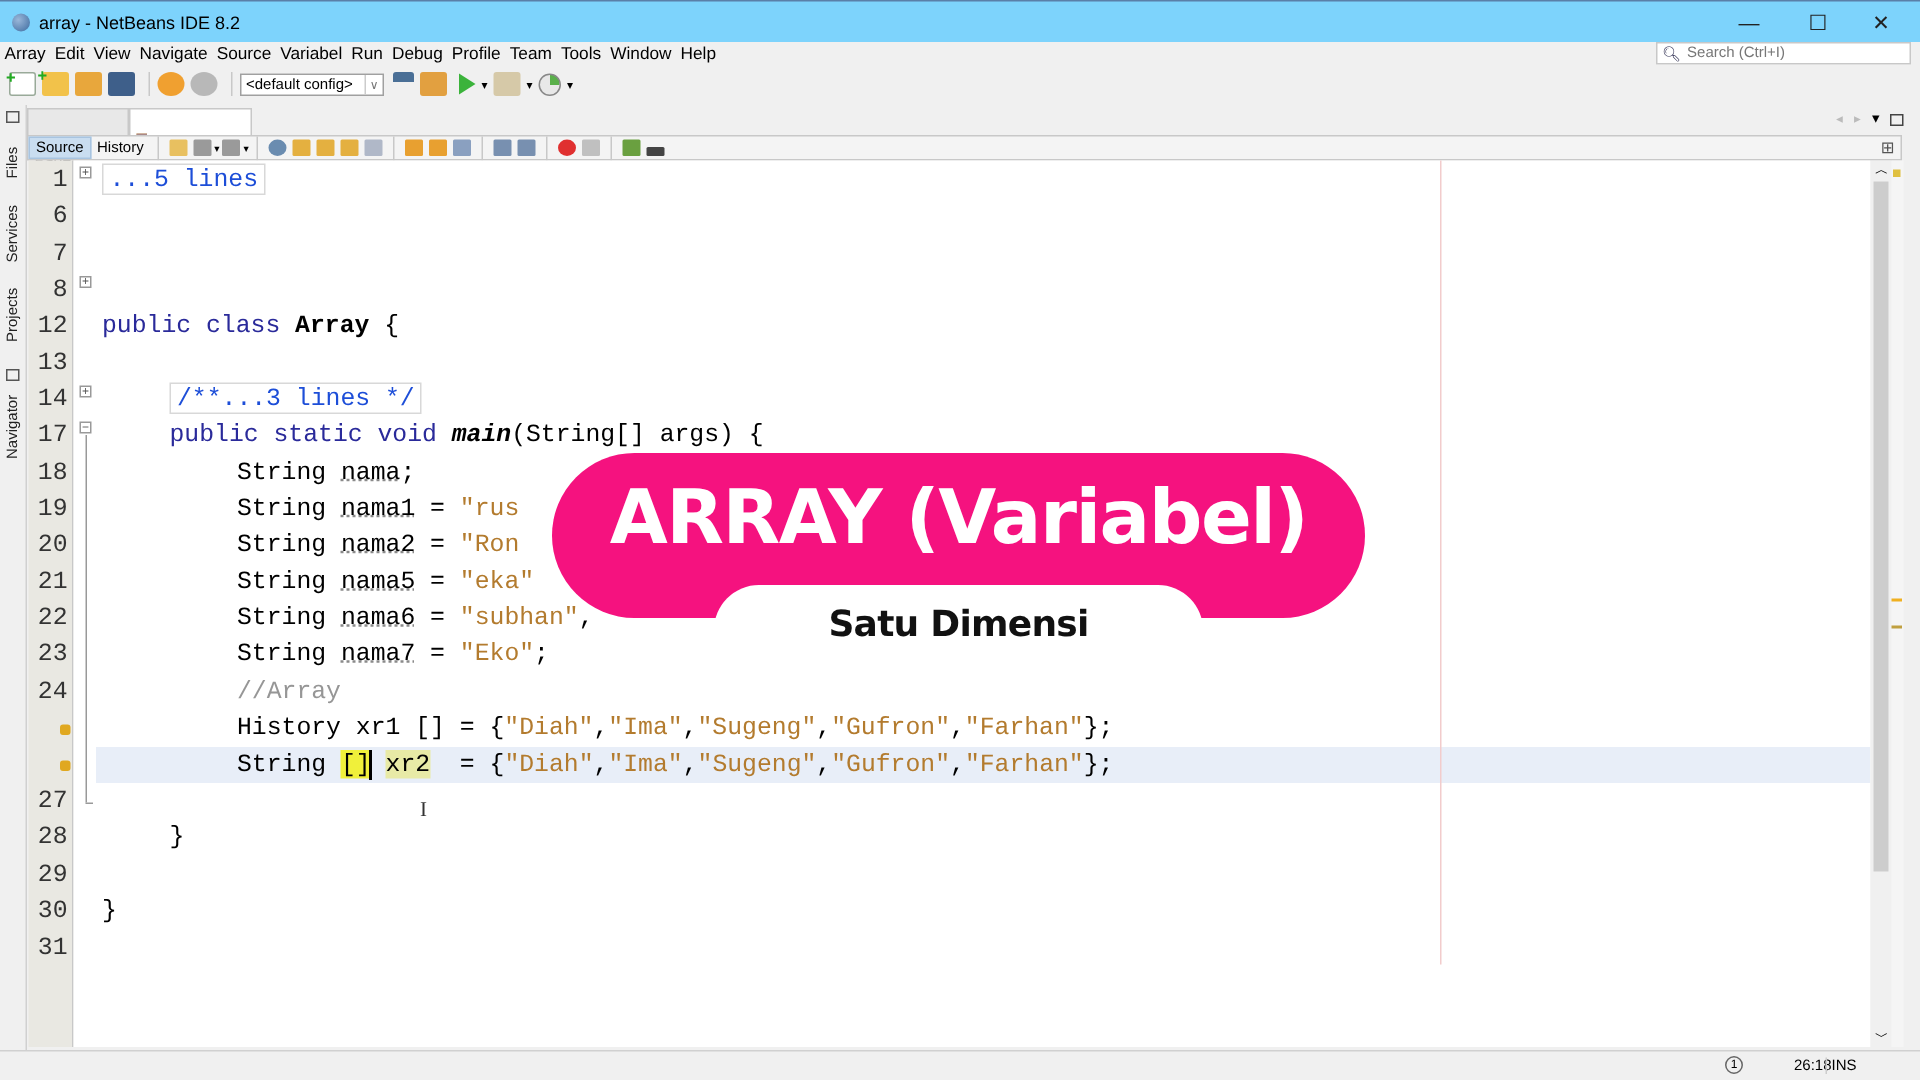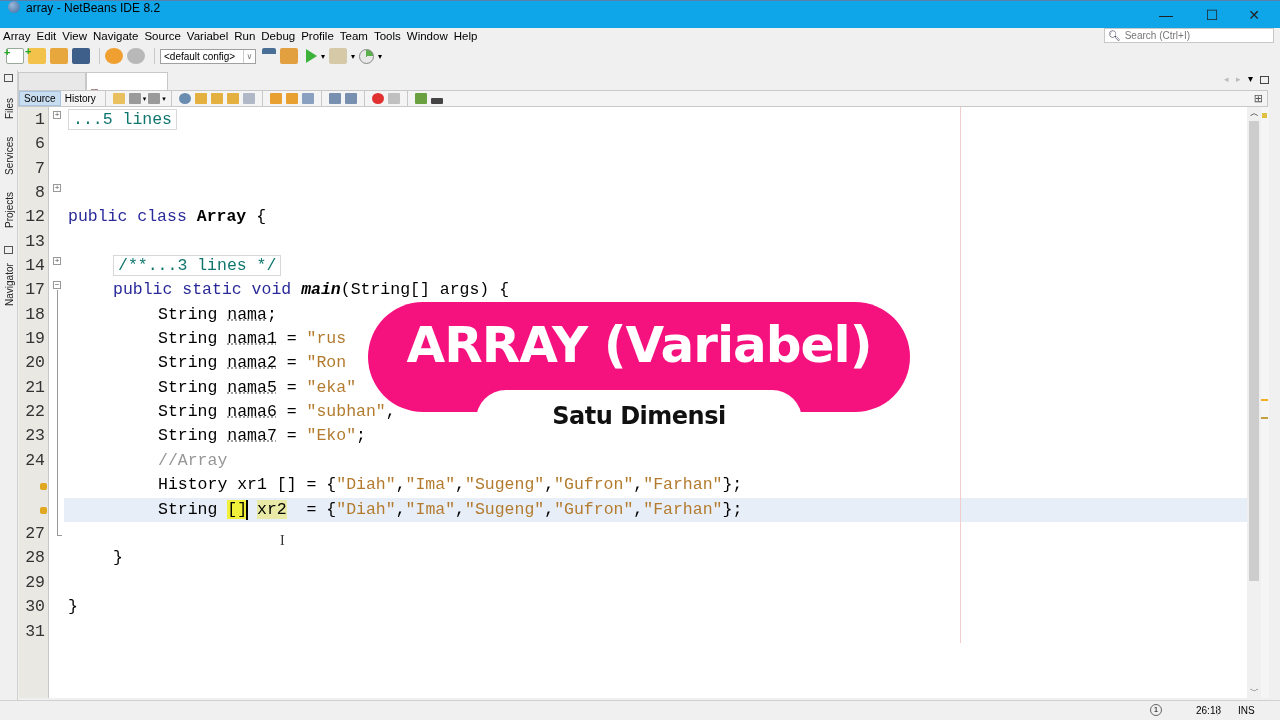--- a/index.html
+++ b/index.html
@@ -1,17 +1,17 @@
 <!DOCTYPE html>
 <html><head>
 <meta charset="utf-8">
 <style>
 *{box-sizing:border-box;margin:0;padding:0}
 html,body{width:1280px;height:720px;overflow:hidden;background:#f0f0f0;font-family:"Liberation Sans",sans-serif;font-size:11px;color:#000}
-.titlebar{position:absolute;left:0;top:0;width:1280px;height:28px;background:#0ea5e9;border-top:1px solid #5a7fa8;display:flex;}
+.titlebar{position:absolute;left:0;top:0;width:1280px;height:28px;background:#7dd3fc;border-top:1px solid #5a7fa8;display:flex;align-items:center}
 .titlebar .appicon{width:12px;height:12px;margin-left:8px;border-radius:50%;background:radial-gradient(circle at 35% 35%,#9ab7d9,#3c6a9e);}
 .titlebar .title{margin-left:6px;font-size:12px;color:#000}
 .winctl{position:absolute;top:0;height:28px;width:44px;display:flex;align-items:center;justify-content:center;font-size:14px;color:#222}
 .menubar{position:absolute;left:0;top:28px;width:1280px;height:16px;background:#f0f0f0;display:flex;align-items:center}
 .menubar .mi{padding:0 3px;font-size:11.5px;color:#000}
 .searchbox{position:absolute;left:1104px;top:28px;width:170px;height:15px;background:#fff;border:1px solid #c8c8c8;display:flex;align-items:center;font-size:10px;color:#777}
 .toolbar{position:absolute;left:0;top:45px;width:1280px;height:22px;display:flex;align-items:center;padding-left:6px}
 .tb{width:18px;height:16px;margin-right:4px;border-radius:2px;position:relative}
 .sep{width:1px;height:16px;background:#c8c8c8;margin:0 5px}
 .config{width:96px;height:15px;background:#fff;border:1px solid #a0a0a0;font-size:10px;display:flex;align-items:center;padding-left:3px;position:relative;margin-right:6px}
@@ -28,21 +28,21 @@
 .etb{width:12px;height:11px;margin:0 2px;border-radius:1px}
 .gutter{position:absolute;left:19px;top:107px;width:30px;height:591px;background:#e9e8e2;border-right:1px solid #c8c8c8}
 .foldcol{position:absolute;left:49px;top:107px;width:15px;height:591px;background:#fff}
 .editor{position:absolute;left:64px;top:107px;width:1183px;height:591px;background:#fff;overflow:hidden}
 .line{position:absolute;left:0;width:1183px;height:24.3px;font-family:"Liberation Mono",monospace;font-size:16.5px;line-height:24px;white-space:pre;color:#000}
 .lnum{position:absolute;right:3px;width:30px;text-align:right;font-family:"Liberation Mono",monospace;font-size:16.5px;color:#333;line-height:24px}
 .kw{color:#2a2a9a}
 .str{color:#b37b2e}
 .cmt{color:#969696}
 .var{text-decoration:underline dotted #8a8a8a}
-.fold{border:1px solid #d8d8d8;color:#0f766e;padding:0 4px}
+.fold{border:1px solid #d8d8d8;color:#1d4ed8;padding:0 4px}
 .hl{background:#f0f03a}
 .hl2{background:#e8eaa6}
 .margin{position:absolute;left:960px;top:107px;width:1px;height:536px;background:#f2cccc}
 .curline{background:#e8eef8}
 .foldbox{position:absolute;width:8px;height:8px;border:1px solid #999;font-size:8px;line-height:6px;text-align:center;color:#555;background:#fff}
 .vscroll{position:absolute;left:1247px;top:107px;width:14px;height:591px;background:#f0f0f0}
 .thumb{position:absolute;left:2px;top:14px;width:10px;height:460px;background:#cdcdcd}
 .errstrip{position:absolute;left:1261px;top:107px;width:8px;height:591px;background:#f5f5f5}
 .statusbar{position:absolute;left:0;top:700px;width:1280px;height:20px;background:#f0f0f0;border-top:1px solid #d0d0d0;font-size:10px;display:flex;align-items:center}
 .overlay{position:absolute;left:368px;top:302px;width:542px;height:110px;background:#f5127f;border-radius:55px}
@@ -241,14 +241,14 @@
 <div class="overlay">
   <div class="big">ARRAY (Variabel)</div>
 </div>
 <div class="subpill">
   <div class="sub">Satu Dimensi</div>
 </div>
 
 <div class="statusbar">
   <span style="position:absolute;left:1150px;top:3px;width:12px;height:12px;border:1px solid #666;border-radius:50%;font-size:8px;text-align:center;line-height:10px">1</span>
   <span style="position:absolute;left:1196px;top:4px">26:18</span>
-  <span style="position:absolute;left:1217px;top:4px;border-left:1px solid #ccc;padding-left:20px">INS</span>
+  <span style="position:absolute;left:1217px;top:4px;border-left:1px solid #ccc;padding-left:3px">INS</span>
 </div>
 
 </body></html>

